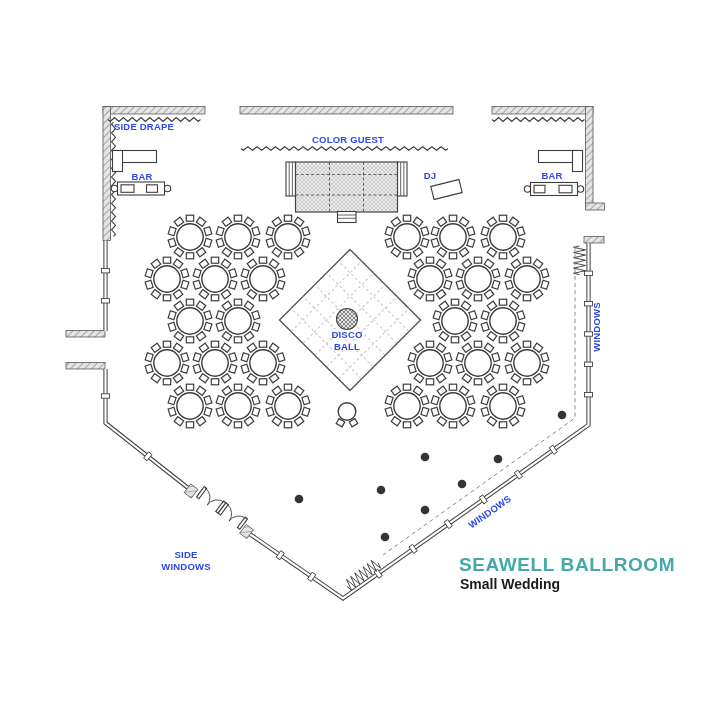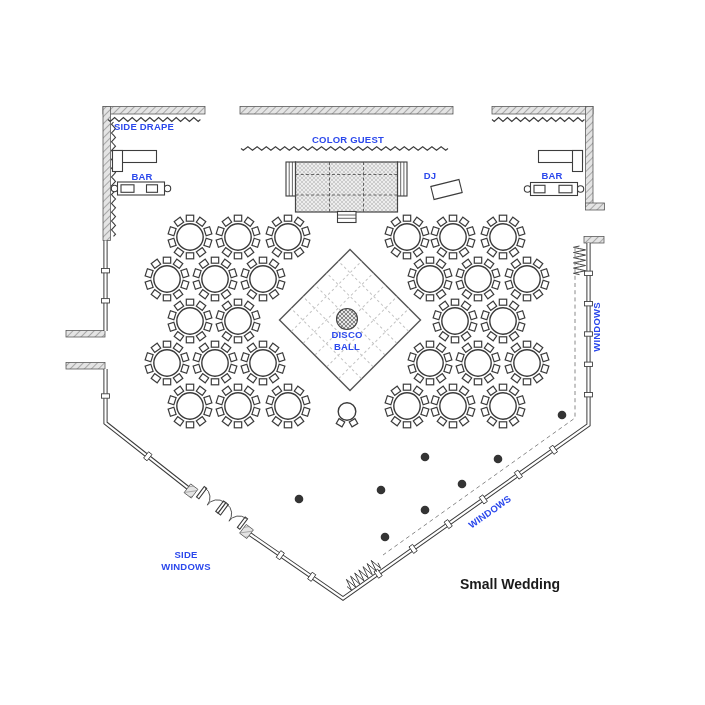--- a/index.html
+++ b/index.html
@@ -570,15 +570,16 @@
 <div class="lbl" style="left:347px;top:297px;margin-top:44px;">
   <span>DISCO</span><br>
   <span>BALL</span>
 </div>
 <div class="lbl rot90" style="left:597px;top:327px;">WINDOWS</div>
 <div class="lbl rot35" style="left:490px;top:512px;">WINDOWS</div>
 <div class="lbl" style="left:186px;top:561px;">
   <span>SIDE</span><br>
   <span>WINDOWS</span>
 </div>
+<div class="title">SEAWELL BALLROOM</div>
 <div class="subtitle">Small Wedding</div>
 
 </div>
 
 </body></html>

